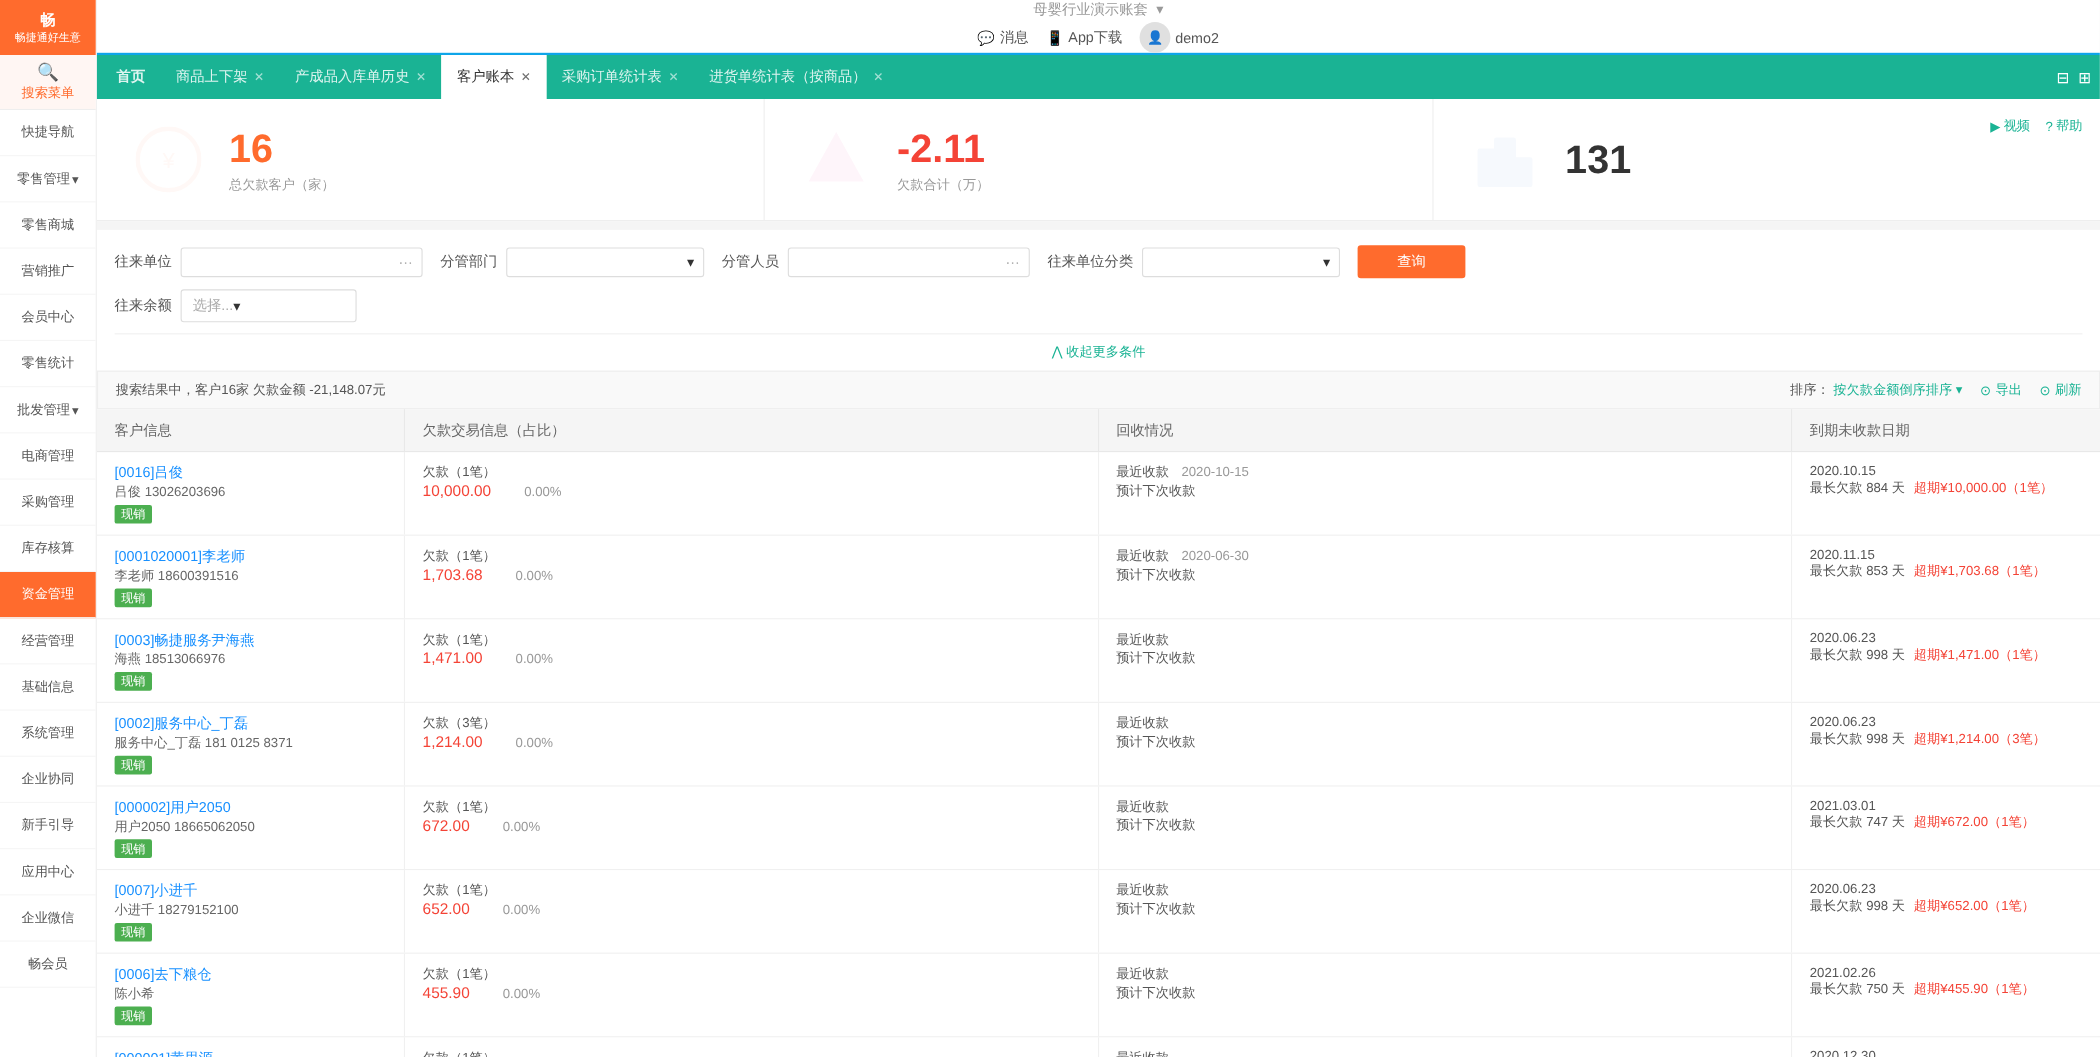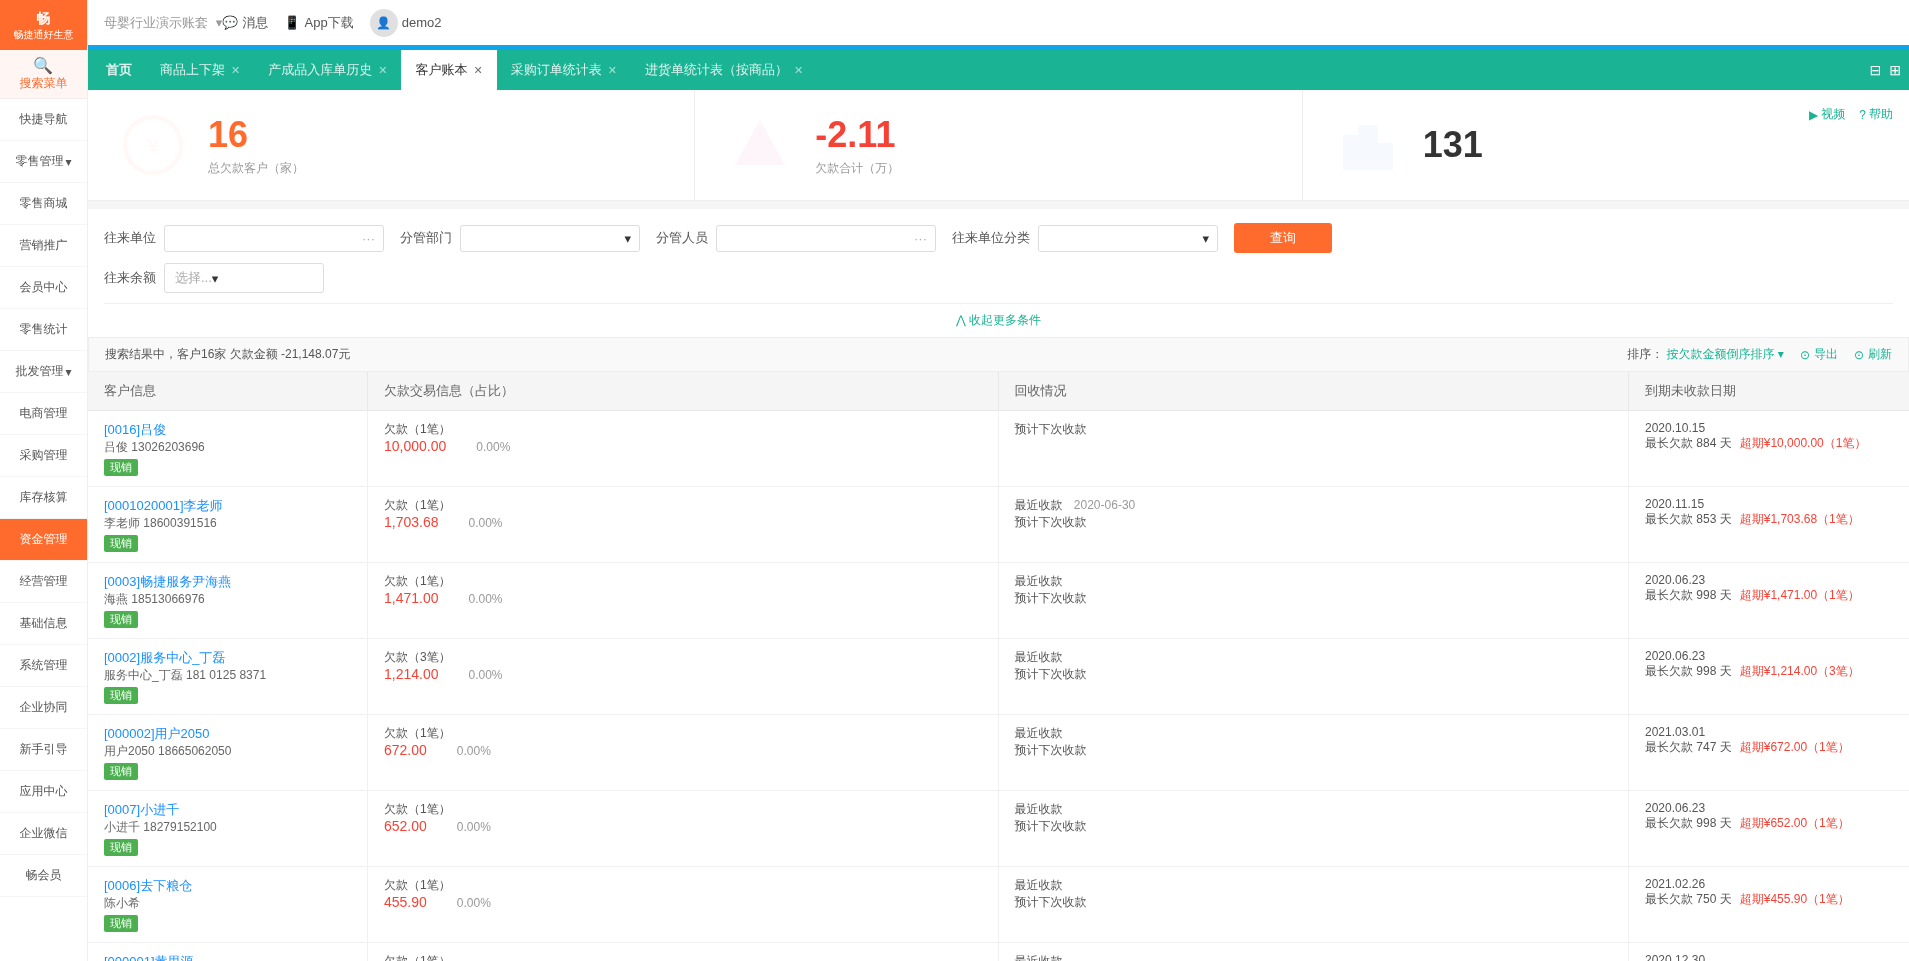--- a/index.html
+++ b/index.html
@@ -14,21 +14,21 @@
     .sidebar-logo-text { font-size: 10px; line-height: 1.3; }
     .sidebar-search { padding: 6px 8px; background: #fff6f3; color: #ff6b2d; font-size: 12px; text-align: center; cursor: pointer; border-bottom: 1px solid #eee; }
     .sidebar-nav-item { padding: 12px 4px; text-align: center; font-size: 12px; color: #555; cursor: pointer; border-bottom: 1px solid #f5f5f5; }
     .sidebar-nav-item.active { background: #ff6b2d; color: #fff; }
     .sidebar-nav-item.has-arrow { display: flex; align-items: center; justify-content: center; gap: 2px; }
 
     
     .main-area { flex: 1; display: flex; flex-direction: column; overflow: hidden; }
 
     
-    .topbar { height: 50px; background: #fff; display: flex; align-items: center; padding: 0 16px; border-bottom: 5px solid #0ea5e9; flex-shrink: 0; }
+    .topbar { height: 50px; background: #fff; display: flex; align-items: center; justify-content: space-between; padding: 0 16px; border-bottom: 2px solid #0ea5e9; flex-shrink: 0; flex-direction: column; }
     .topbar-right { display: flex; align-items: center; gap: 16px; font-size: 13px; color: #555; }
     .topbar-right span { cursor: pointer; display: flex; align-items: center; gap: 4px; }
 
     
     .tab-bar { background: #1ab394; display: flex; align-items: center; height: 40px; flex-shrink: 0; padding-left: 4px; }
     .tab { padding: 0 14px; height: 100%; display: flex; align-items: center; font-size: 13px; color: rgba(255,255,255,0.85); cursor: pointer; gap: 6px; white-space: nowrap; }
     .tab.active { background: #fff; color: #333; }
     .tab .close-x { font-size: 11px; opacity: 0.7; }
     .tab.home { font-weight: bold; }
     .tab-spacer { flex: 1; }
@@ -374,20 +374,24 @@
     <div class="td">
       <div class="debt-row">
         <span class="debt-count">欠款（1笔）</span>
       </div>
       <div class="debt-row">
         <span class="debt-amount">10,000.00</span>
         <span class="debt-ratio">0.00%</span>
       </div>
     </div>
     <div class="td">
+      <div class="recent-collection">
+        <span>最近收款</span>
+        <span class="recent-date">2020-10-15</span>
+      </div>
       <div class="next-collection">预计下次收款</div>
     </div>
     <div class="td">
       <div class="overdue-date">2020.10.15</div>
       <div style="display:flex; gap:8px; align-items:center; flex-wrap:wrap;">
         <span class="overdue-days">最长欠款 884 天</span>
         <a class="overdue-link">超期¥10,000.00（1笔）</a>
       </div>
     </div>
   </div>

